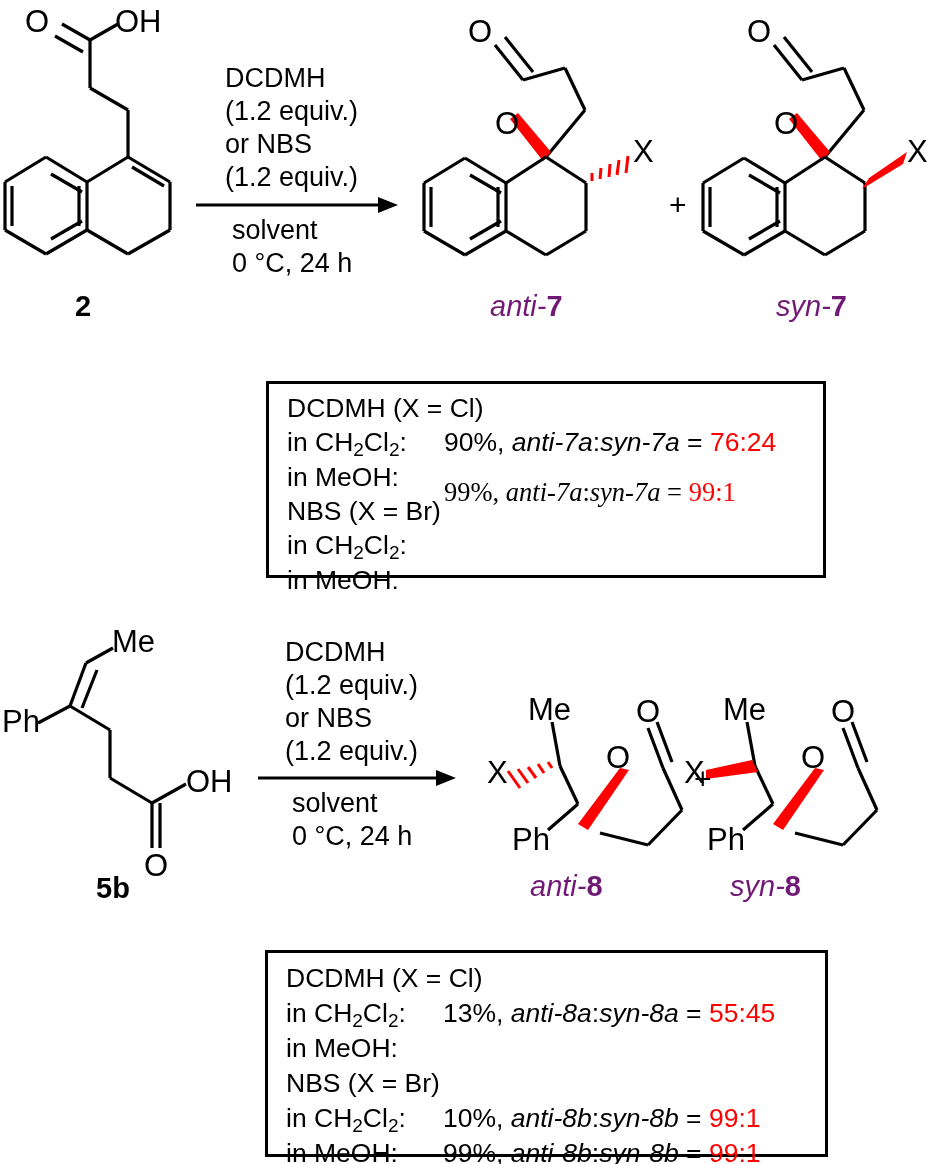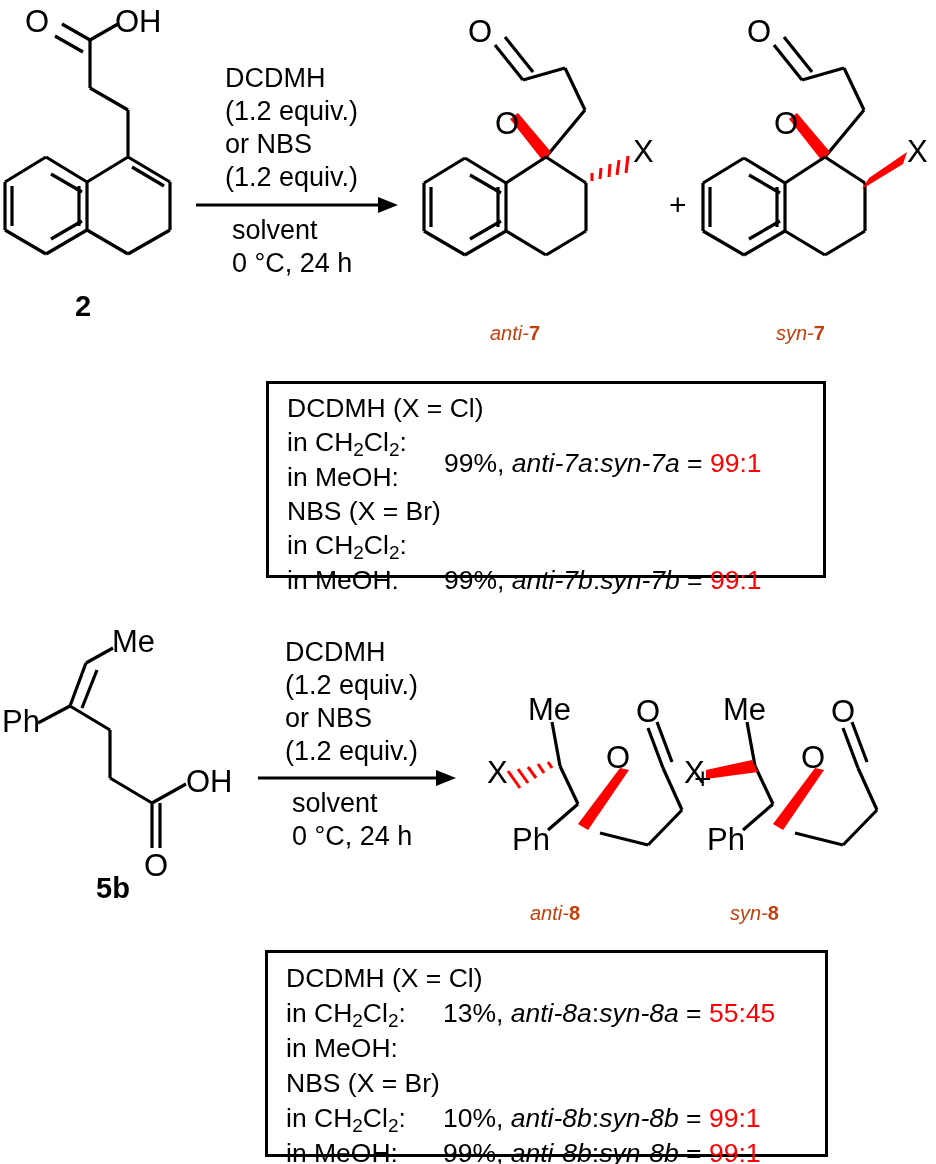--- a/index.html
+++ b/index.html
@@ -69,25 +69,24 @@
     position: absolute;
     font-family: "Liberation Sans", sans-serif;
     font-size: 29px;
     font-weight: bold;
     color: #000000;
     white-space: nowrap;
   }
   .prod-label {
     position: absolute;
     font-family: "Liberation Sans", sans-serif;
-    font-size: 20px;
-    color: #c2410c;
+    font-size: 29px;
+    color: #701a75;
     white-space: nowrap;
     font-style: italic;
-    margin-top: 32px;
   }
   .prod-label b {
     font-style: normal;
     font-weight: bold;
   }
   .plus-sign {
     position: absolute;
     font-family: "Liberation Sans", sans-serif;
     font-size: 30px;
     color: #000000;
@@ -318,38 +317,38 @@
   <div class="atom" style="left:774px; top:108px;">O</div>
   <div class="atom" style="left:907px; top:136px;">X</div>
   <div class="prod-label" style="left:776px; top:290px;">
     <span>syn-</span><b>7</b>
   </div>
 
   <div class="data-box" style="left:266px; top:381px; width:560px; height:197px;">
     <div class="data-row" style="left:18px; top:11px;">DCDMH (X = Cl)</div>
 
     <div class="data-row col-solvent" style="top:45px;">in CH<sub>2</sub>Cl<sub>2</sub>:</div>
+    <div class="data-row col-result" style="top:45px;">
+      <span>90%,</span>
+      <span class="it">anti-7a</span>:<span class="it">syn-7a</span>
+      = <span class="rd">76:24</span>
+    </div>
 
     <div class="data-row col-solvent" style="top:80px;">in MeOH:</div>
-    <div class="data-row col-result" style="top:66px;">
+    <div class="data-row col-result" style="top:95px;font-family:Liberation Serif, serif;">
       <span>99%,</span>
       <span class="it">anti-7a</span>:<span class="it">syn-7a</span>
       = <span class="rd">99:1</span>
     </div>
 
     <div class="data-row" style="left:18px; top:114px;">NBS (X = Br)</div>
 
     <div class="data-row col-solvent" style="top:148px;">in CH<sub>2</sub>Cl<sub>2</sub>:</div>
 
     <div class="data-row col-solvent" style="top: 183px;">in MeOH:</div>
-    <div class="data-row col-result" style="top: 183px;">
-      <span>99%,</span>
-      <span class="it">anti-7b</span>:<span class="it">syn-7b</span>
-      = <span class="rd">99:1</span>
-    </div>
   </div>
 
   <div class="atom" style="left:112px; top:626px;">Me</div>
   <div class="atom" style="left:2px; top:706px;">Ph</div>
   <div class="atom" style="left:186px; top:766px;">OH</div>
   <div class="atom" style="left:144px; top:850px;">O</div>
   <div class="cmp-label" style="left:96px; top:872px;">5b</div>
 
   <div class="cond" style="left:285px; top:636px;">
     <div>DCDMH</div>

